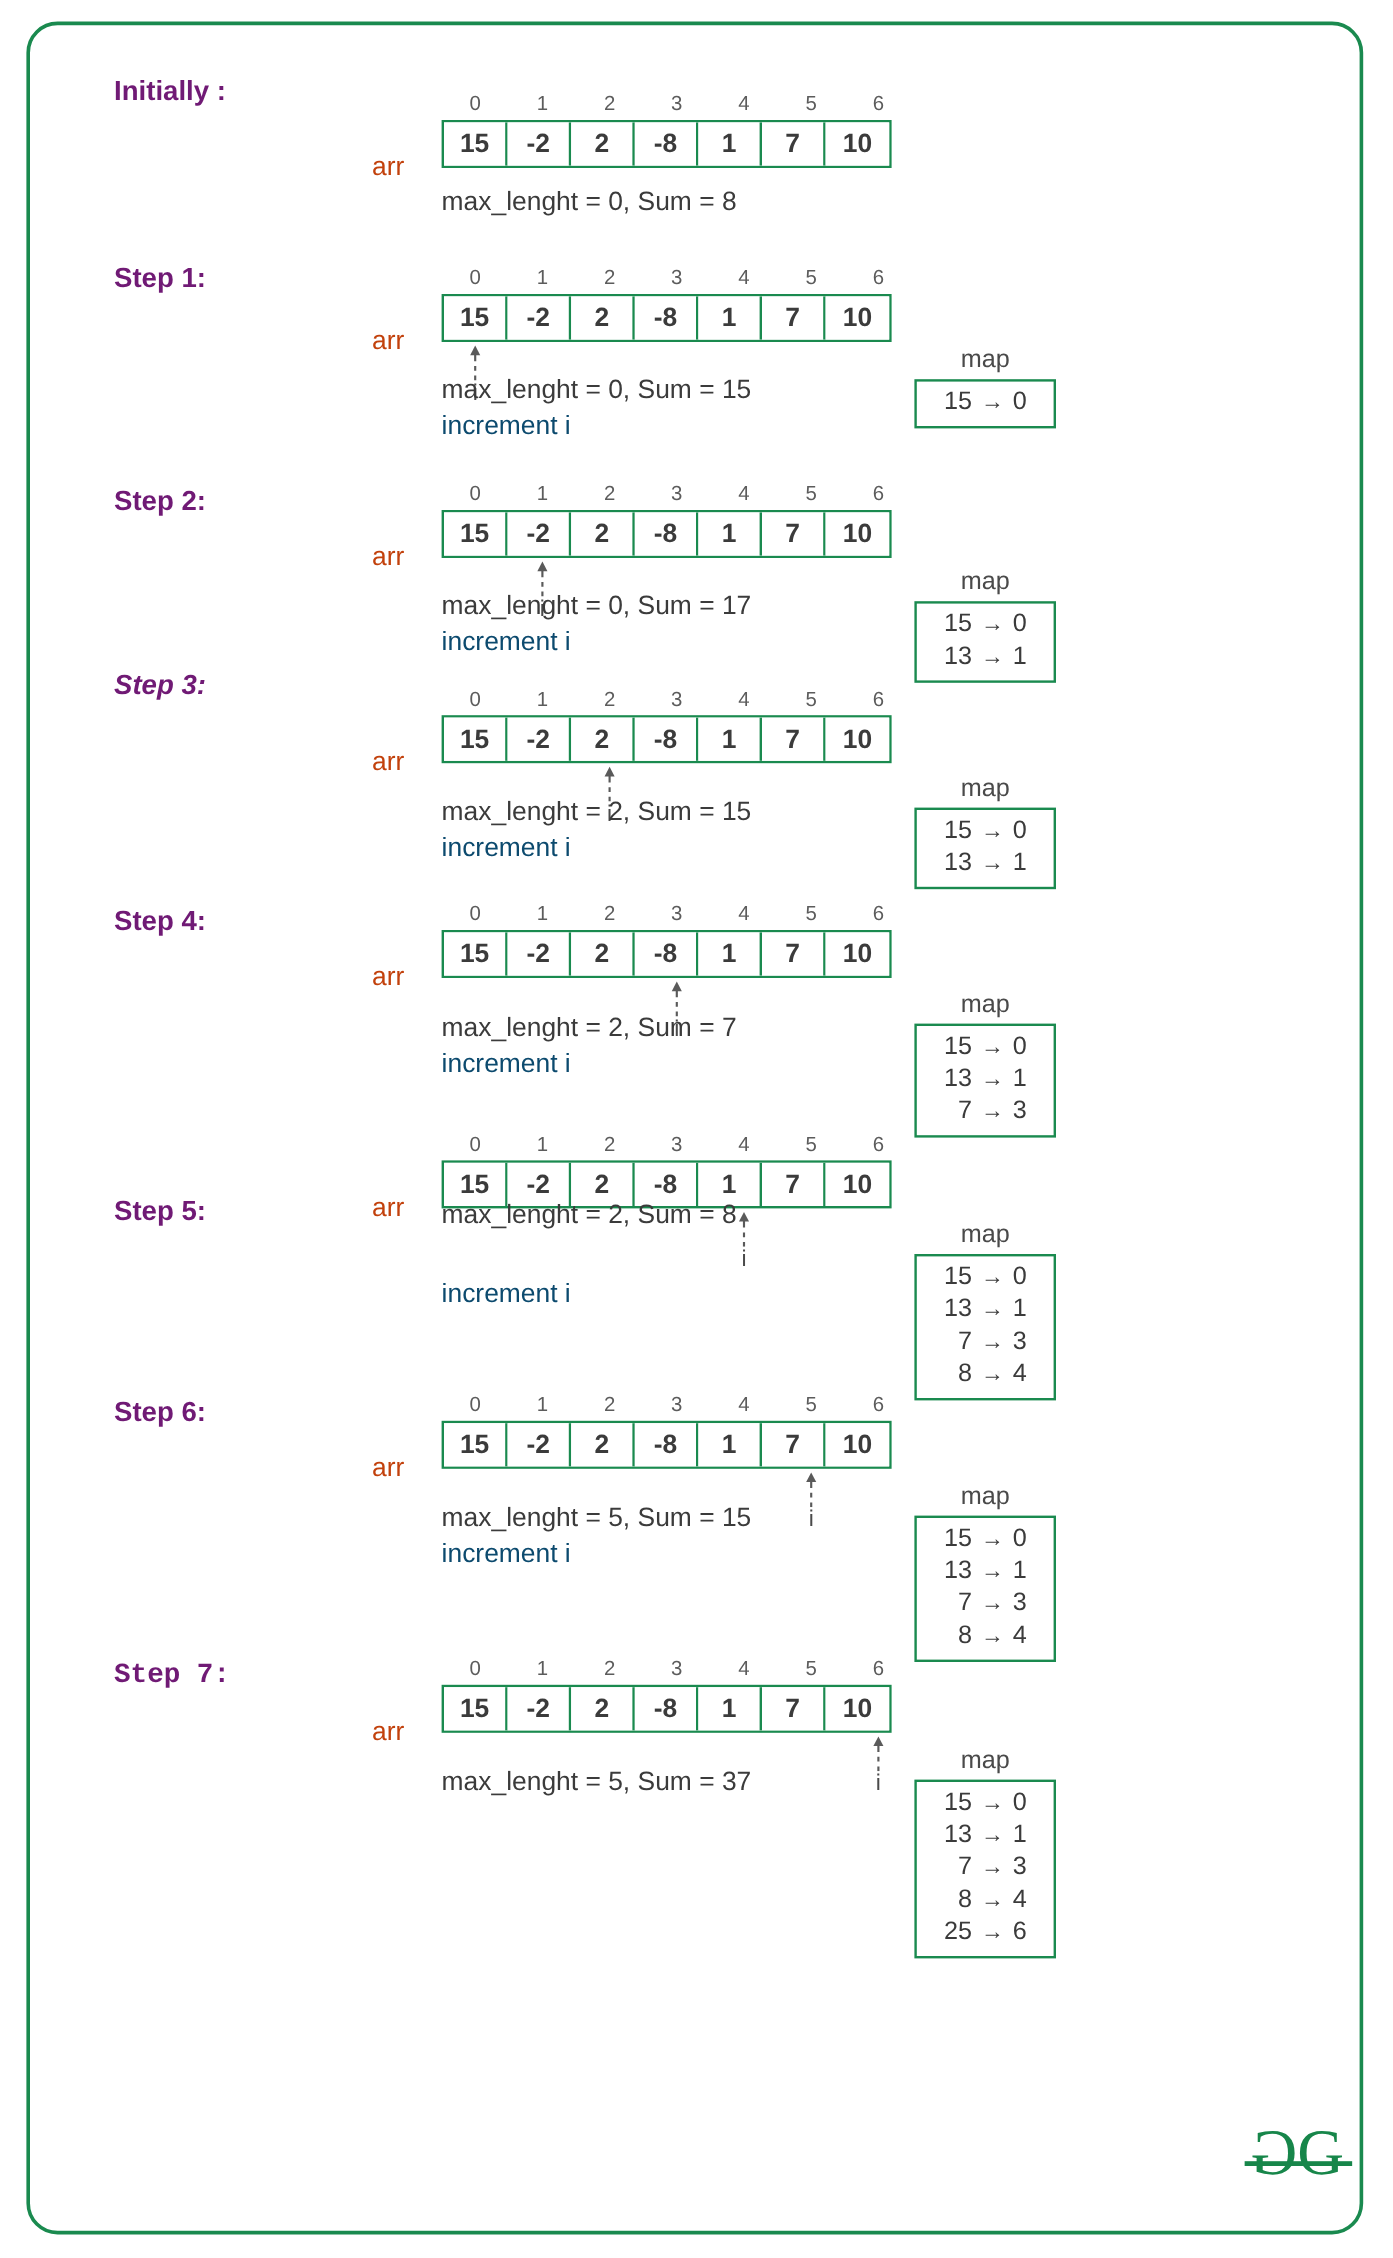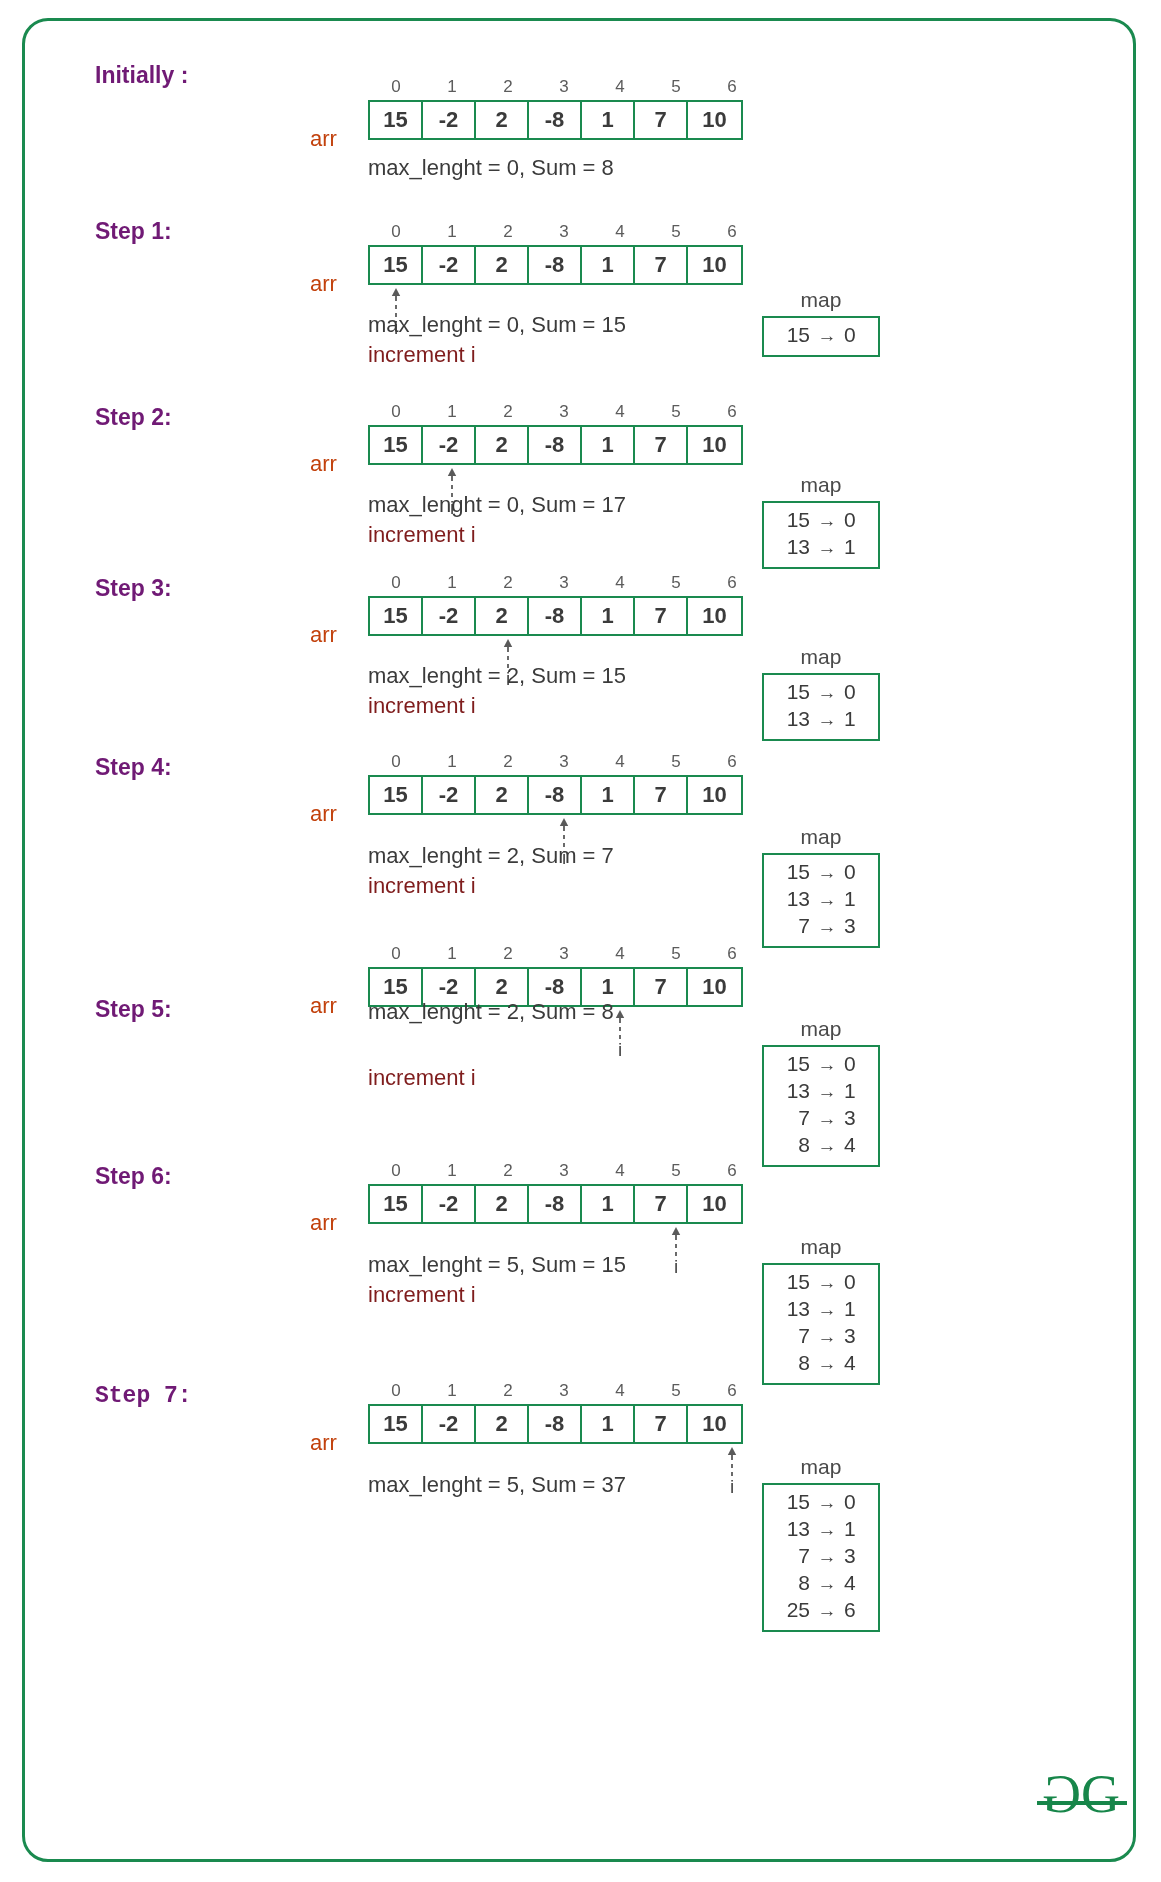--- a/index.html
+++ b/index.html
@@ -119,21 +119,21 @@
     position: absolute;
     left: 368px;
     font-size: 22px;
     color: #3b3b3b;
     white-space: nowrap;
   }
   .status2 {
     position: absolute;
     left: 368px;
     font-size: 22px;
-    color: #7f1d1d;
+    color: #0c4a6e;
     white-space: nowrap;
   }
 
   
   .map-wrap { position: absolute; }
   .map-title {
     font-size: 21px;
     color: #4a4a4a;
     text-align: center;
     margin-bottom: 4px;
@@ -281,21 +281,21 @@
           </div>
           <div class="map-row">
             <span class="map-k">13</span>
             <span class="map-a">→</span>
             <span class="map-v">1</span>
           </div>
         </div>
       </div>
     </div>
     <div class="step-block" style="top: 0px;">
-      <div class="step-label" style="top: 575px;">Step 3:</div>
+      <div class="step-label" style="top: 557px; font-style: italic;">Step 3:</div>
       <div class="array-wrap" style="top: 596px;">
         <div class="arr-label">arr</div>
         <div class="idx-row">
           <div class="idx">0</div>
           <div class="idx">1</div>
           <div class="idx">2</div>
           <div class="idx">3</div>
           <div class="idx">4</div>
           <div class="idx">5</div>
           <div class="idx">6</div>

